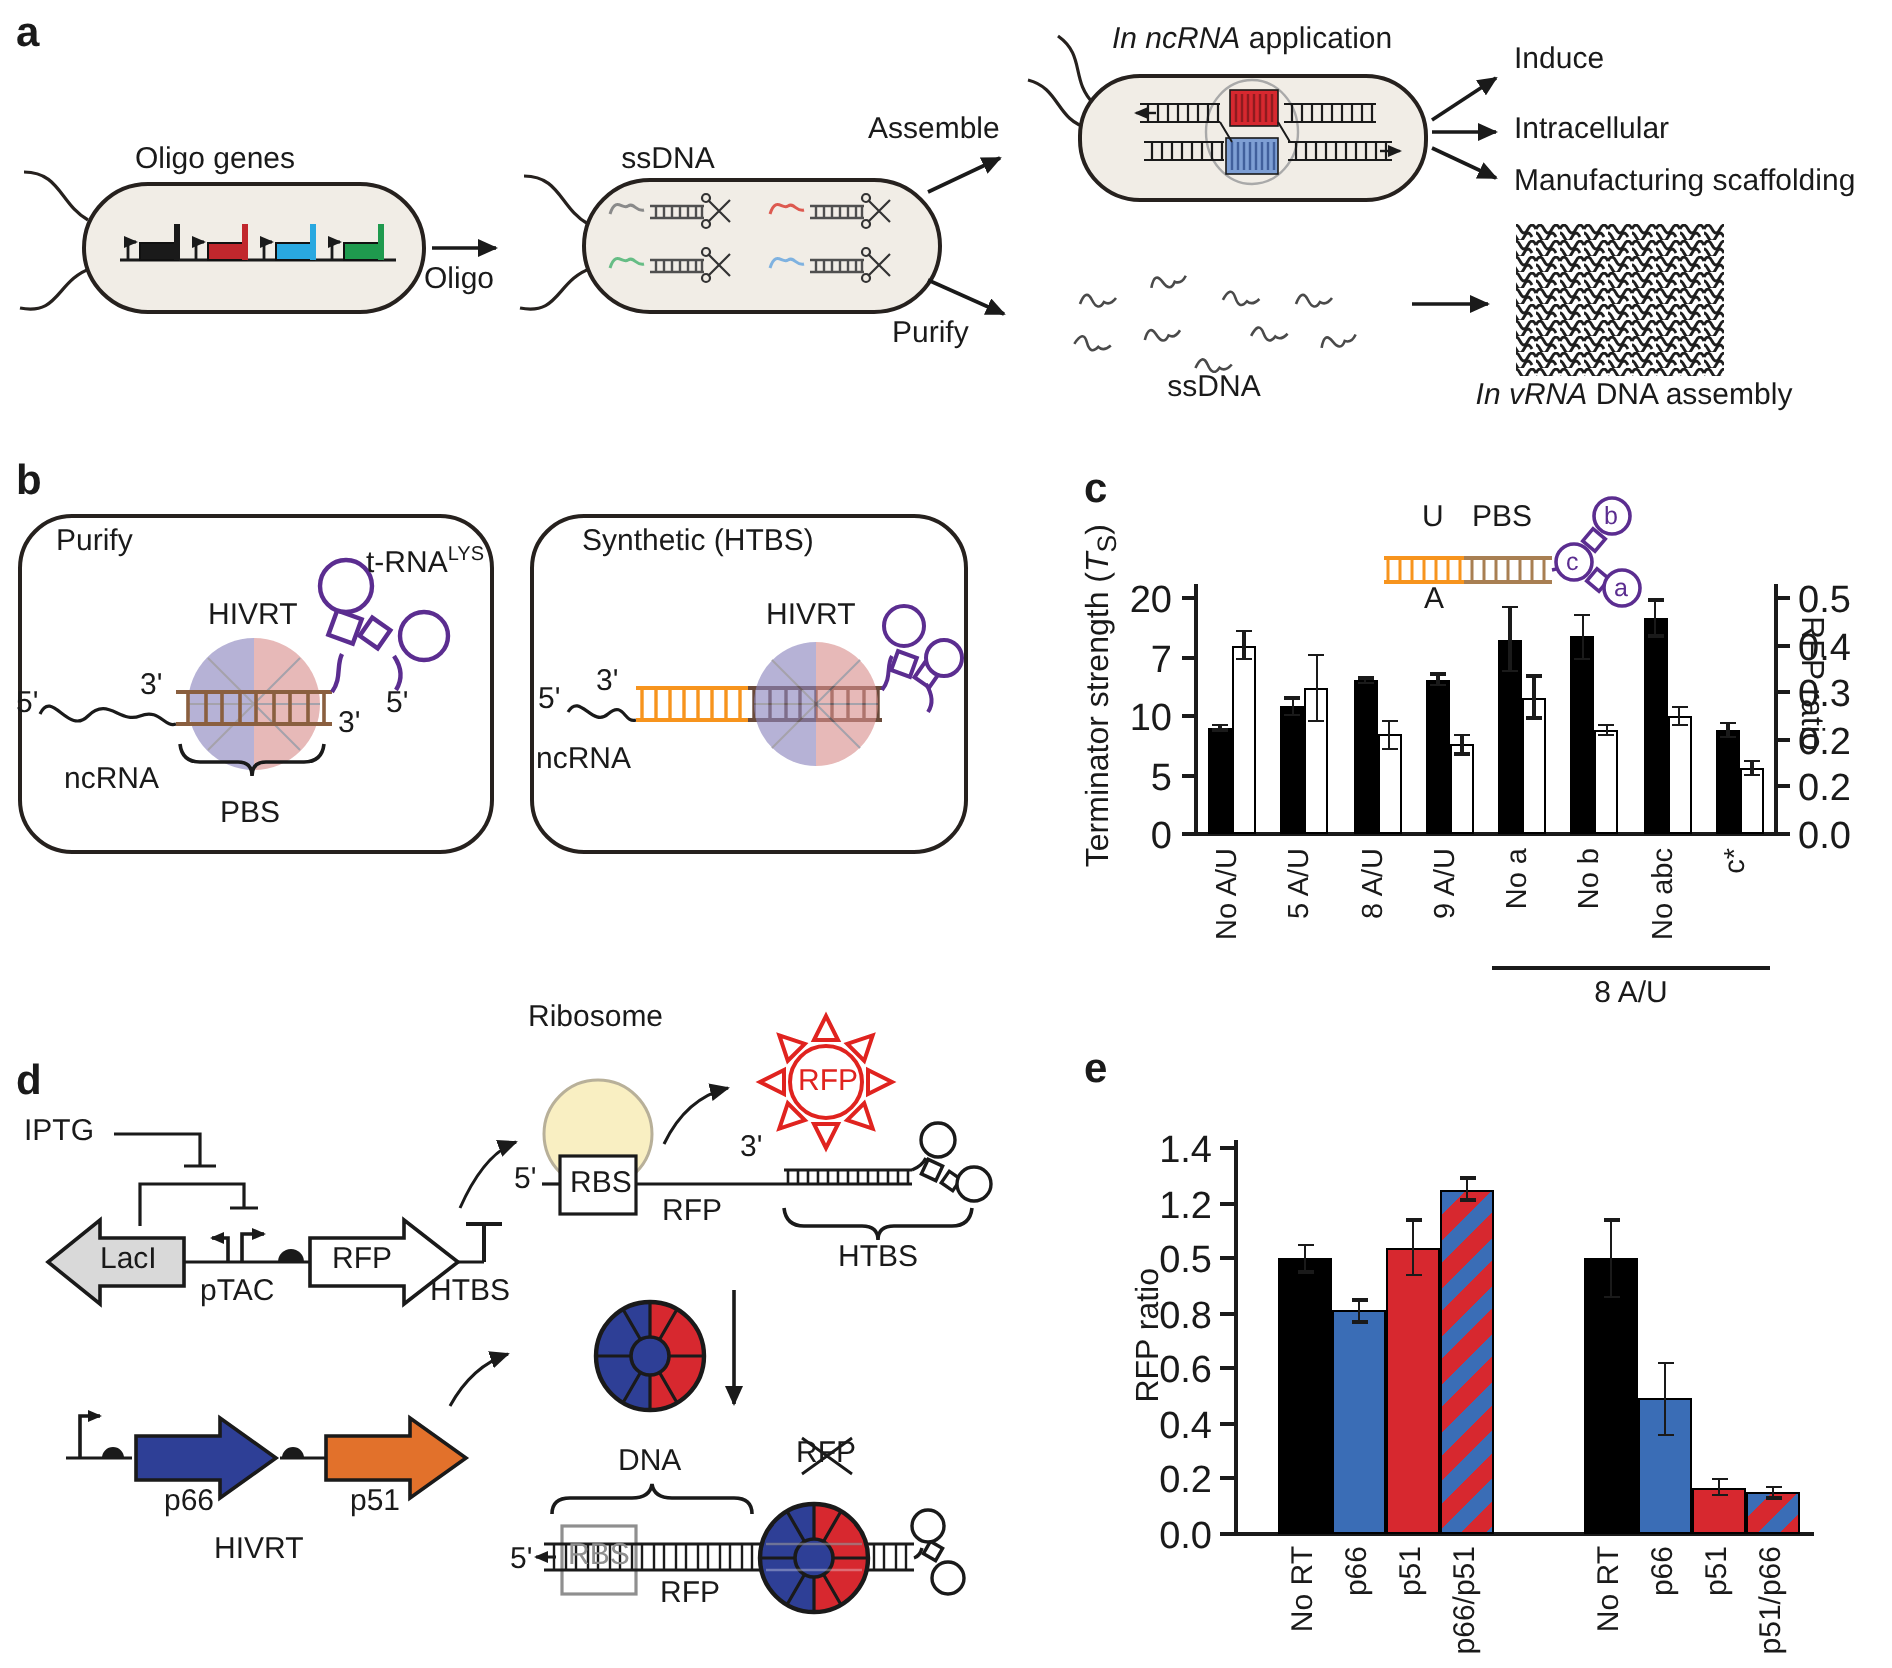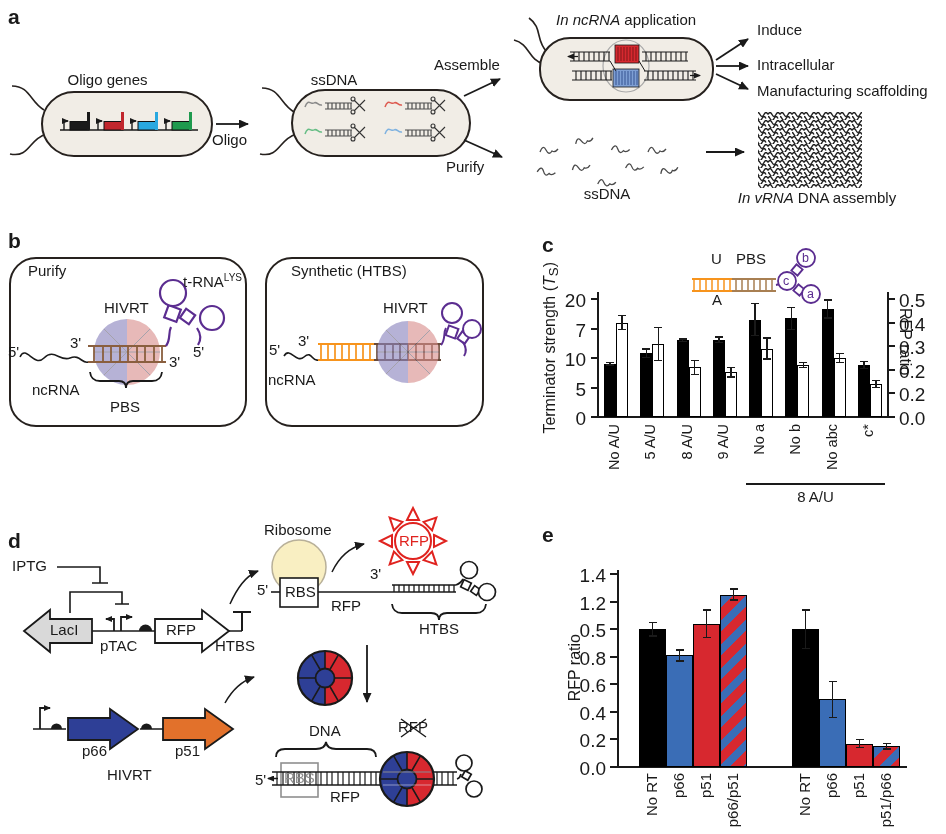--- a/index.html
+++ b/index.html
@@ -388,21 +388,21 @@
       <div class="ebarc" style="left: 273.875px; top: 80.67px; width: 8px; height: 1.5px;"></div>
       <div class="ebarc" style="left: 273.875px; top: 87.75px; width: 8px; height: 1.5px;"></div>
     </div>
 
 <span class="plab" style="left:8px;top:530px">d</span>
 <span class="t" style="left:12px;top:558px">IPTG</span>
 <span class="t" style="left:50px;top:622px">LacI</span>
 <span class="t" style="left:100px;top:638px">pTAC</span>
 <span class="t" style="left:166px;top:622px">RFP</span>
 <span class="t" style="left:215px;top:638px">HTBS</span>
-<span class="t" style="left:264px;top:522px">Ribosome</span>
+<span class="t" style="left:264px;top:501px">Ribosome</span>
 <span class="t" style="left:257px;top:582px">5'</span>
 <span class="t" style="left:285px;top:584px">RBS</span>
 <span class="t" style="left:331px;top:598px">RFP</span>
 <span class="t" style="left:370px;top:566px">3'</span>
 <span class="t red" style="left:399px;top:533px">RFP</span>
 <span class="t" style="left:419px;top:621px">HTBS</span>
 <span class="t" style="left:82px;top:743px">p66</span>
 <span class="t" style="left:175px;top:743px">p51</span>
 <span class="t" style="left:107px;top:767px">HIVRT</span>
 <span class="t" style="left:309px;top:723px">DNA</span>

